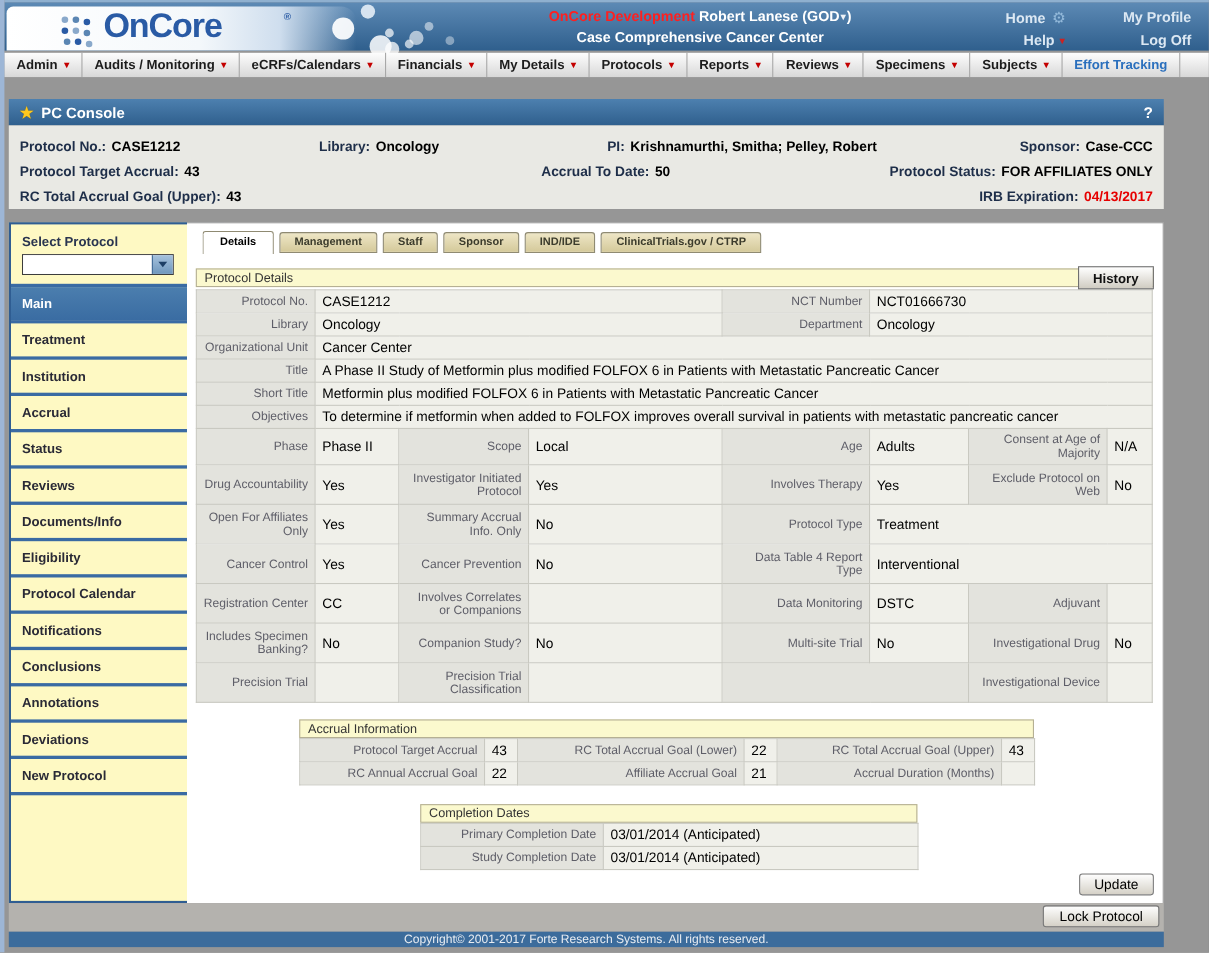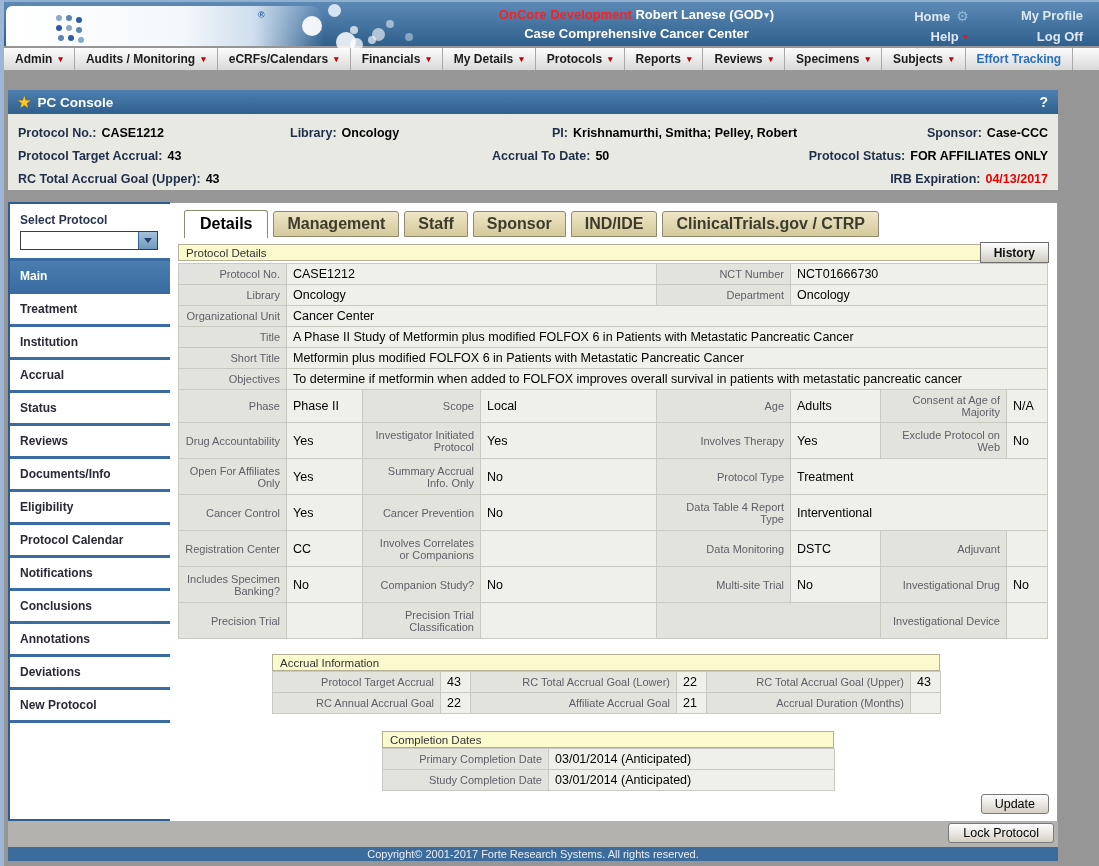--- a/index.html
+++ b/index.html
@@ -57,41 +57,41 @@
           padding:7px 10px 0 10px; font-size:12.5px; font-weight:bold; color:#1e2e49; }
   .irow { display:flex; height:23px; align-items:center; }
   .irow .c { white-space:nowrap; }
   .w272 { width:272px; } .w262 { width:262px; } .w474 { width:474px; }
   .grow { flex:1; } .rt { margin-left:auto; text-align:right; }
   .info .val { color:#000; margin-left:5px; }
   .info .val.red { color:#e60000; }
 
   
   .sidebar { position:absolute; left:8px; top:202px; width:196px; height:619px;
-             background:#ffffff; border:2px solid #2f5d92; }
+             background:#fef9c3; border:2px solid #2f5d92; }
   .sel-block { padding:9px 8px 8px 10px; border-bottom:3px solid #3a6ba3; }
   .sel-label { font-size:12px; font-weight:bold; color:#2a3550; margin-bottom:4px; }
   .combo { display:flex; width:138px; height:19px; border:1px solid #3c3c3c; background:#fff; }
   .combo input { flex:1; min-width:0; border:none; outline:none; font-size:12px; padding:0 3px; font-family:inherit; }
   .combo-btn { width:19px; background:linear-gradient(#a6c2dd,#6f97bd); border:none; border-left:1px solid #33608f;
                display:flex; align-items:center; justify-content:center; cursor:pointer; }
   .tri { width:0; height:0; border-left:4px solid transparent; border-right:4px solid transparent; border-top:5px solid #1d3f66; }
   .sitem { position:relative; padding:8px 8px 8px 10px; border-bottom:3px solid #3a6ba3;
            font-size:12px; font-weight:bold; color:#2a2a36; cursor:pointer; line-height:14px; }
   .sitem .chev { position:absolute; right:10px; top:8px; color:#3f74b0; font-size:13px; }
   .sitem.active { background:linear-gradient(#4b7eae,#3a6ca2); color:#ffffff; }
   .sitem.active .chev { color:#d9e6f3; }
 
   
   .content { position:absolute; left:170px; top:202px; width:888px; height:619px; background:#fff;
              border-top:1px solid #9a9a9a; border-right:1px solid #9a9a9a; }
   .tabs { padding:6px 0 0 14px; height:29px; }
   .tab { display:inline-block; margin-right:5px; padding:3px 13px; vertical-align:bottom; cursor:pointer;
          background:linear-gradient(#eee6c6,#d4c99a); border:1px solid #8f8a72; border-radius:3px 3px 0 0;
-         font-size:16px; font-weight:bold; color:#3c3c2c; white-space:nowrap; }
+         font-size:10px; font-weight:bold; color:#3c3c2c; white-space:nowrap; }
   .tab.active { background:#fff; color:#000; padding:4px 15px 5px; border-bottom:none; position:relative; top:1px; }
 
   .sec-bar { display:flex; align-items:center; background:#fbf9ce; border:1px solid #b5b094;
              height:17px; font-size:11.5px; color:#333; padding-left:7px; }
   .pd-bar { margin:12px 8px 2px 8px; }
   .hist-btn { margin-left:auto; margin-right:-1px; height:21px; background:linear-gradient(#ffffff,#d0ccc2);
               border:1px solid #6f6f6f; font-weight:bold; font-size:12px; padding:0 13px; cursor:pointer;
               font-family:inherit; color:#111; }
 
   table.grid { border-collapse:collapse; table-layout:fixed; }
@@ -118,20 +118,21 @@
 </style>
 </head>
 <body>
 
 <div class="screen">
   <div class="left-edge"></div>
 
   <header class="top">
     <div class="logo">
       <div class="dotgrid"></div>
+      <span class="logo-text">OnCore</span>
       <span class="logo-reg">®</span>
       <div class="bub-lg"></div>
       <div class="bub-md"></div>
       <div class="bub-sm"></div>
     </div>
     <div class="hdr-center">
       <div class="hdr-line1">
         <span class="env">OnCore Development</span>
         <span class="usr"><span>Robert Lanese (GOD</span><span class="caret white">▾</span><span>)</span></span>
       </div>

